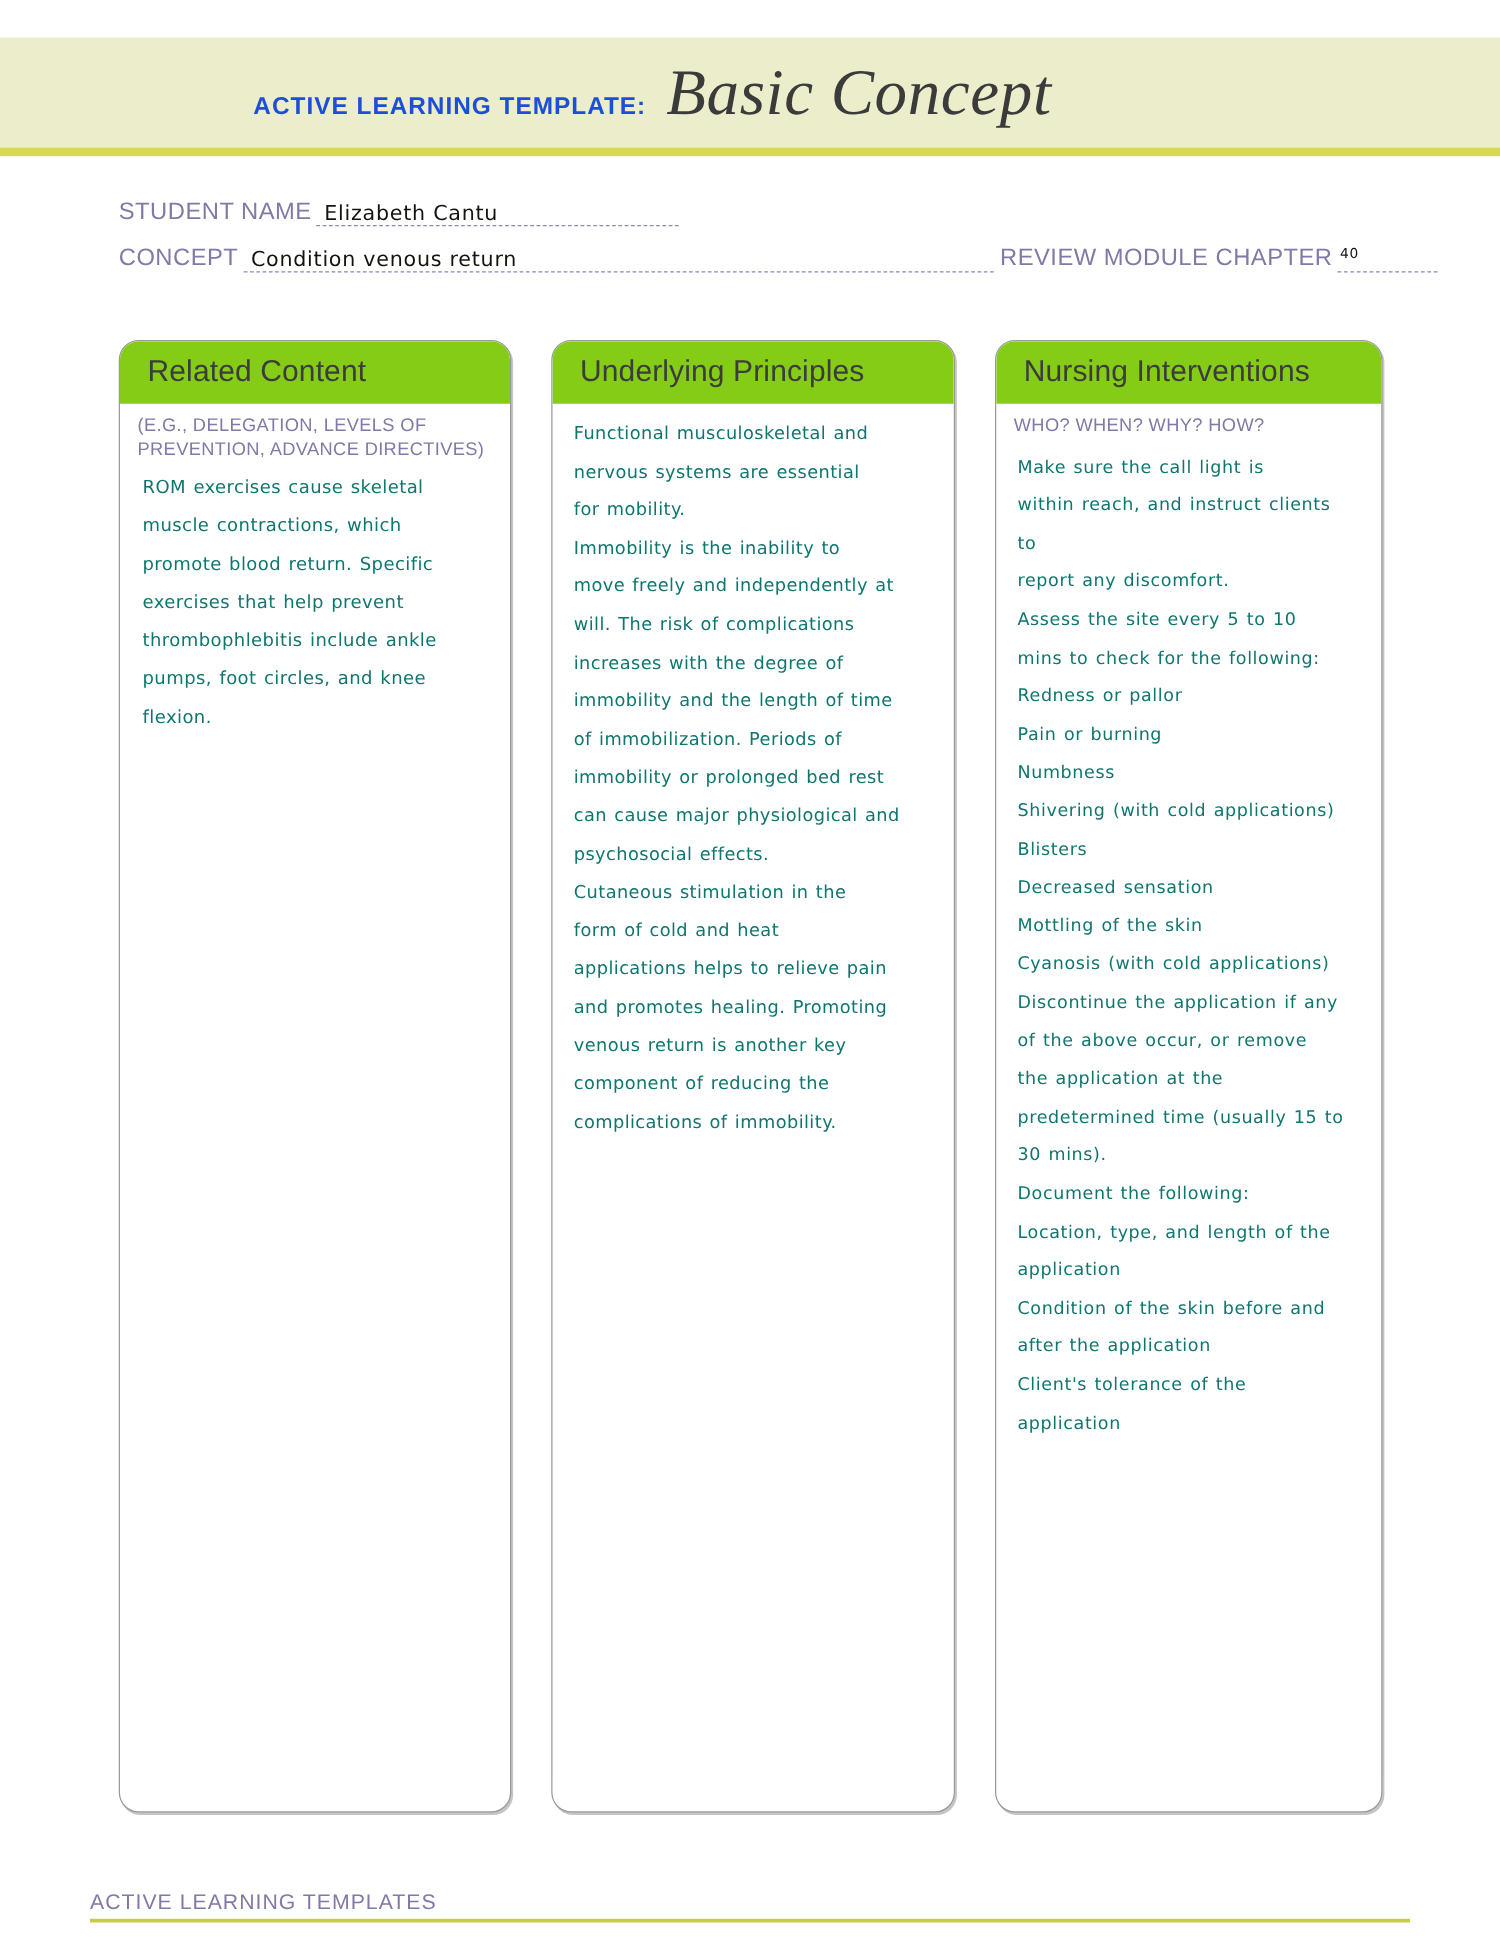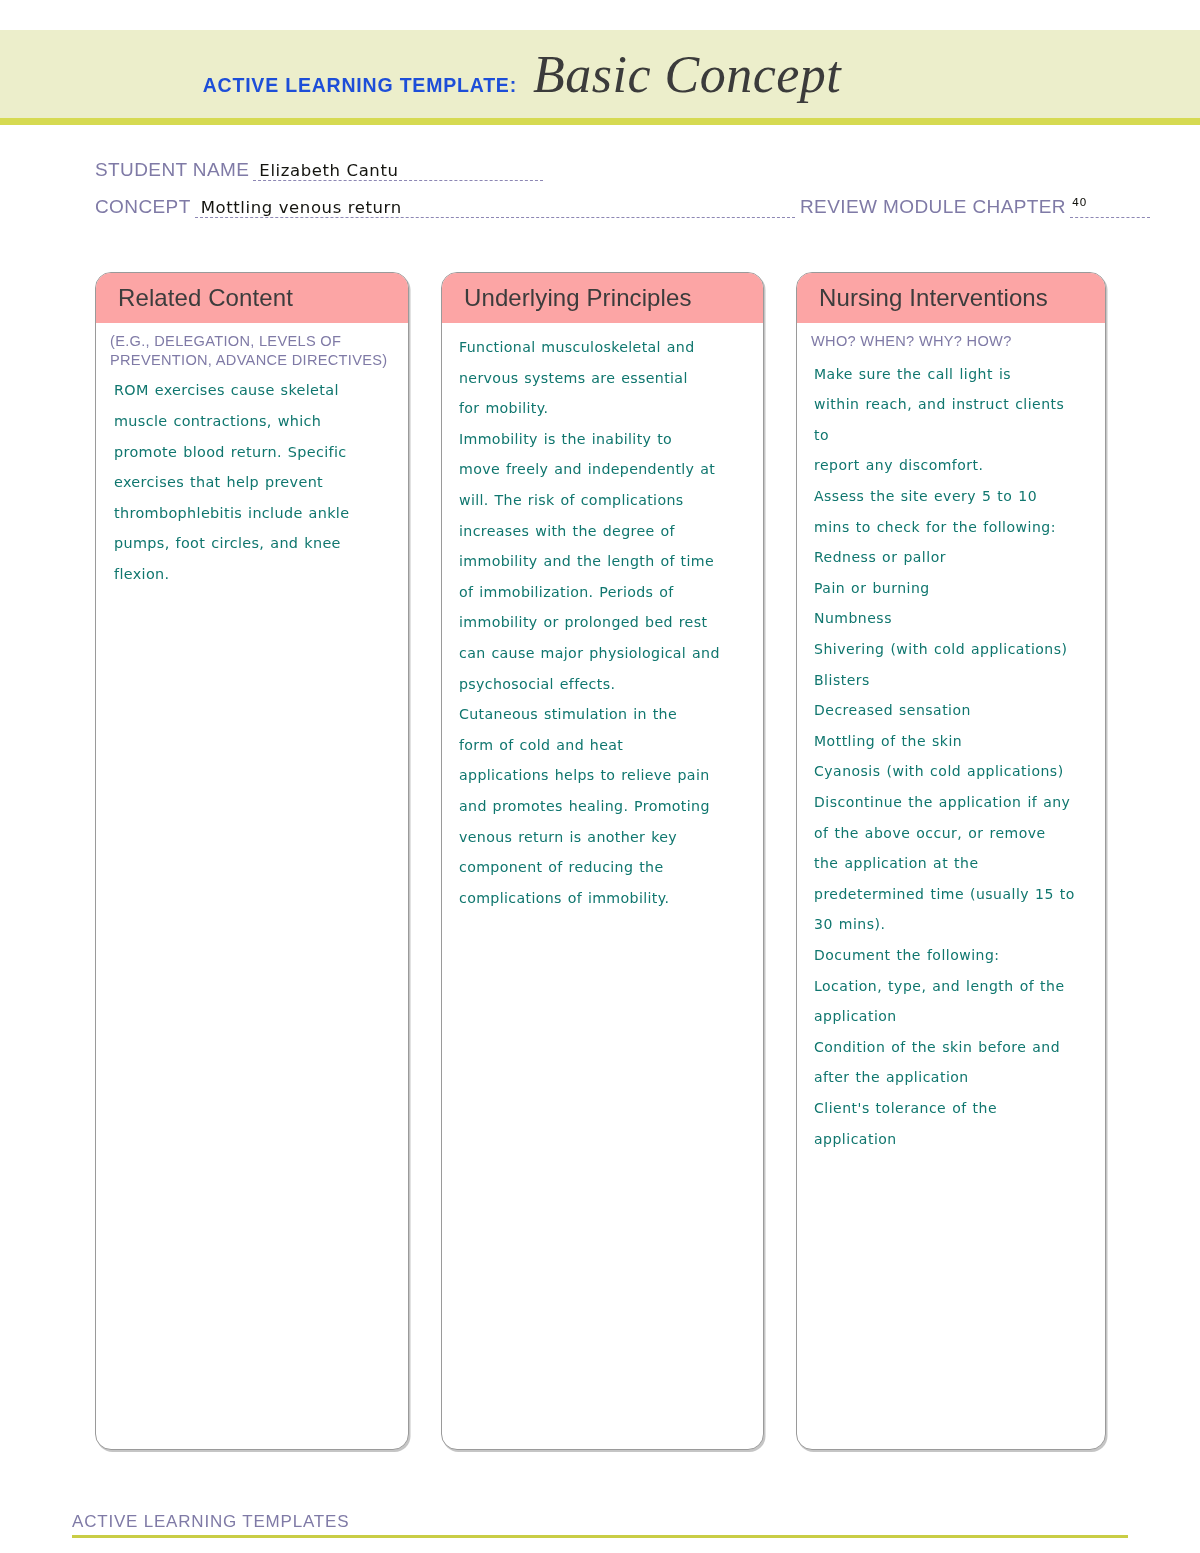--- a/index.html
+++ b/index.html
@@ -129,21 +129,21 @@
     background: #ffffff;
     box-sizing: border-box;
     overflow: hidden;
     box-shadow: 1.5px 2px 0 rgba(150,150,150,0.55);
   }
   .card-1 { left: 95px;  width: 314px; }
   .card-2 { left: 441px; width: 323px; }
   .card-3 { left: 796px; width: 310px; }
 
   .card-head {
-    background: #fca5a5;
+    background: #84cc16;
     height: 50px;
     display: flex;
     align-items: center;
     padding-left: 22px;
     box-sizing: border-box;
   }
   .card-head-title {
     font-family: "Liberation Sans", sans-serif;
     font-size: 24px;
     color: #3c3c3c;
@@ -215,21 +215,21 @@
   <div class="field-row row-student">
     <span class="field-label">STUDENT NAME</span>
     <span class="field-fill fill-student">
       <span class="hand fill-value">Elizabeth Cantu</span>
     </span>
   </div>
 
   <div class="field-row row-concept">
     <span class="field-label">CONCEPT</span>
     <span class="field-fill fill-concept">
-      <span class="hand fill-value">Mottling venous return</span>
+      <span class="hand fill-value">Condition venous return</span>
     </span>
   </div>
 
   <div class="field-row row-chapter">
     <span class="field-label">REVIEW MODULE CHAPTER</span>
     <span class="field-fill fill-chapter">
       <span class="hand fill-value sup">40</span>
     </span>
   </div>
 

